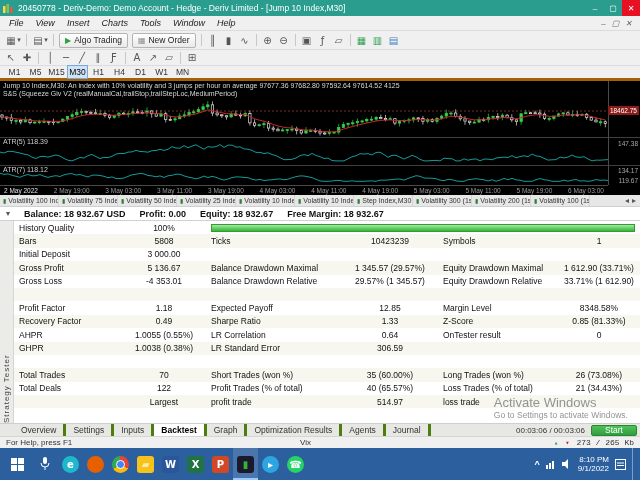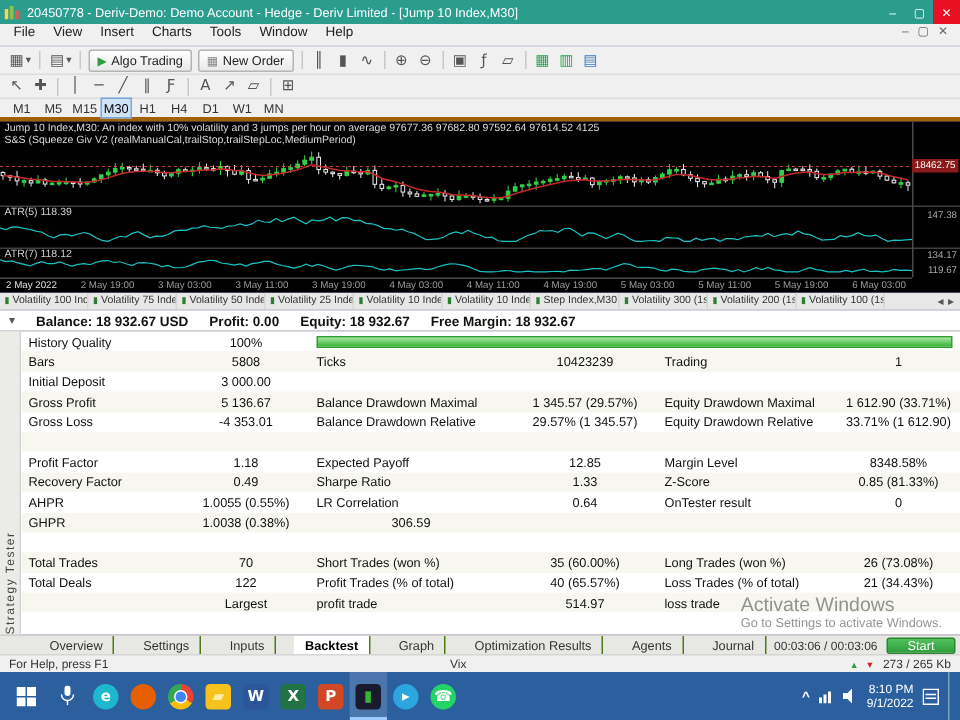--- a/index.html
+++ b/index.html
@@ -1,28 +1,28 @@
 <!DOCTYPE html>
 <html><head>
 <meta charset="utf-8">
 <style>
   * { box-sizing: border-box; margin: 0; padding: 0; }
   body { font-family: "Liberation Sans", sans-serif; background: #ffffff; }
-  .app { width: 640px; height: 480px; position: relative; overflow: hidden; background: #4c1d95; font-size: 9px; color: #222; }
+  .app { width: 640px; height: 480px; position: relative; overflow: hidden; background: #404040; font-size: 9px; color: #222; }
 
   
   .titlebar { height: 16px; background: #2a9d8f; display: flex; align-items: center; color: #fff; padding-left: 3px; }
   .appicon { width: 12px; display: flex; align-items: center; }
   .title-text { font-size: 8.5px; margin-left: 3px; white-space: nowrap; overflow: hidden; text-overflow: ellipsis; flex: 1; }
   .winbtns { display: flex; height: 100%; }
   .wbtn { width: 18px; display: flex; align-items: center; justify-content: center; font-size: 8px; color: #fff; }
   .wbtn.close { background: #e81123; }
 
   
-  .menubar { height: 15px; background: #f0f0f0; border-bottom: 1px solid #dcdcdc; display: flex; padding: 0 3px; }
+  .menubar { height: 15px; background: #f0f0f0; border-bottom: 1px solid #dcdcdc; display: flex; align-items: center; padding: 0 3px; font-style: italic; }
   .menu-item { padding: 0 6px; font-size: 9px; color: #222; }
   .mdibtns { margin-left: auto; display: flex; gap: 6px; padding-right: 5px; color: #666; font-size: 8px; }
 
   
   .toolbar { background: #f0f0f0; border-bottom: 1px solid #dcdcdc; display: flex; align-items: center; padding: 0 3px; }
   .toolbar1 { height: 19px; }
   .toolbar2 { height: 16px; }
   .tbi { width: 16px; height: 14px; display: inline-flex; align-items: center; justify-content: center; font-size: 10px; color: #555; font-family: "DejaVu Sans", sans-serif; }
   .tbi.small { width: 8px; font-size: 7px; margin-left: -4px; }
   .tbsep { width: 1px; height: 12px; background: #c8c8c8; margin: 0 3px; display: inline-block; }
@@ -63,29 +63,29 @@
   .strip-text { writing-mode: vertical-rl; transform: rotate(180deg); font-size: 8px; color: #444; letter-spacing: 1px; }
   .tester-table { flex: 1; font-size: 8.5px; color: #111; overflow: hidden; }
   .trow { display: grid; grid-template-columns: 108px 84px 136px 96px 120px 82px; height: 13.4px; align-items: center; }
   .trow:nth-child(even) { background: #f7f7f0; }
   .cell { padding: 0 5px; white-space: nowrap; overflow: hidden; }
   .cell.val { text-align: center; }
   .quality-bar { grid-column: 3 / 7; height: 8px; margin: 0 5px; background: linear-gradient(#a5e7a5,#35b435); border: 1px solid #2f9e2f; }
 
   
   .tester-tabs { height: 13px; background: #e7e7e3; border-top: 1px solid #cfcfcf; display: flex; align-items: stretch; padding-left: 14px; font-size: 8.5px; }
-  .ttab { display: flex; align-items: center; padding: 0 7px; border-right: 1px solid #4d7c0f; color: #333; margin-left: 12px; }
+  .ttab { display: flex; align-items: center; padding: 0 7px; border-right: 3px solid #4d7c0f; color: #333; }
   .ttab.selected { background: #fff; font-weight: bold; color: #000; }
   .tester-time { margin-left: auto; display: flex; align-items: center; font-size: 8px; color: #333; padding-right: 6px; }
   .start-btn { align-self: center; width: 46px; height: 11px; margin-right: 3px; background: linear-gradient(#52c15a,#2e9e3f); border: 1px solid #26872f; border-radius: 2px; color: #fff; font-size: 8.5px; display: flex; align-items: center; justify-content: center; }
 
   
   .statusbar { height: 12px; background: #f0f0f0; border-top: 1px solid #d5d5d5; display: flex; align-items: center; font-size: 8px; color: #333; padding: 0 6px; position: relative; }
   .status-profile { position: absolute; left: 300px; }
-  .status-traffic { margin-left: auto; display: flex; align-items: center; gap: 7px; }
+  .status-traffic { margin-left: auto; display: flex; align-items: center; gap: 7px; font-family: Liberation Mono, monospace; }
   .status-traffic .up { color: #2e9e3f; font-size: 7px; }
   .status-traffic .down { color: #c62828; font-size: 7px; }
 
   
   .taskbar { height: 32px; background: #2b5f9e; display: flex; align-items: center; color: #fff; }
   .tstart { width: 34px; height: 100%; display: flex; align-items: center; justify-content: center; }
   .search { width: 152px; height: 24px; background: #fff; border: 1px solid #7a7a7a; display: flex; align-items: center; gap: 4px; padding: 0 6px; }
   .search input { border: none; outline: none; width: 118px; font-size: 8.5px; font-family: "Liberation Sans", sans-serif; color: #444; background: transparent; }
   .tmic { width: 22px; display: flex; align-items: center; justify-content: center; }
   .tapps { display: flex; height: 100%; margin-left: 2px; }
@@ -564,21 +564,21 @@
       <div class="trow">
         <span class="cell lab">History Quality</span>
         <span class="cell val">100%</span>
         <span class="quality-bar"></span>
       </div>
     <div class="trow">
           <span class="cell lab">Bars</span>
           <span class="cell val">5808</span>
           <span class="cell lab">Ticks</span>
           <span class="cell val">10423239</span>
-          <span class="cell lab">Trading</span>
+          <span class="cell lab">Symbols</span>
           <span class="cell val">1</span>
         </div>
         <div class="trow">
           <span class="cell lab">Initial Deposit</span>
           <span class="cell val">3 000.00</span>
           <span class="cell lab"></span>
           <span class="cell val"></span>
           <span class="cell lab"></span>
           <span class="cell val"></span>
         </div>
@@ -626,20 +626,21 @@
           <span class="cell lab">AHPR</span>
           <span class="cell val">1.0055 (0.55%)</span>
           <span class="cell lab">LR Correlation</span>
           <span class="cell val">0.64</span>
           <span class="cell lab">OnTester result</span>
           <span class="cell val">0</span>
         </div>
         <div class="trow">
           <span class="cell lab">GHPR</span>
           <span class="cell val">1.0038 (0.38%)</span>
+          <span class="cell lab">LR Standard Error</span>
           <span class="cell val">306.59</span>
           <span class="cell lab"></span>
           <span class="cell val"></span>
         </div>
         <div class="trow">
           <span class="cell lab"></span>
           <span class="cell val"></span>
           <span class="cell lab"></span>
           <span class="cell val"></span>
           <span class="cell lab"></span>

